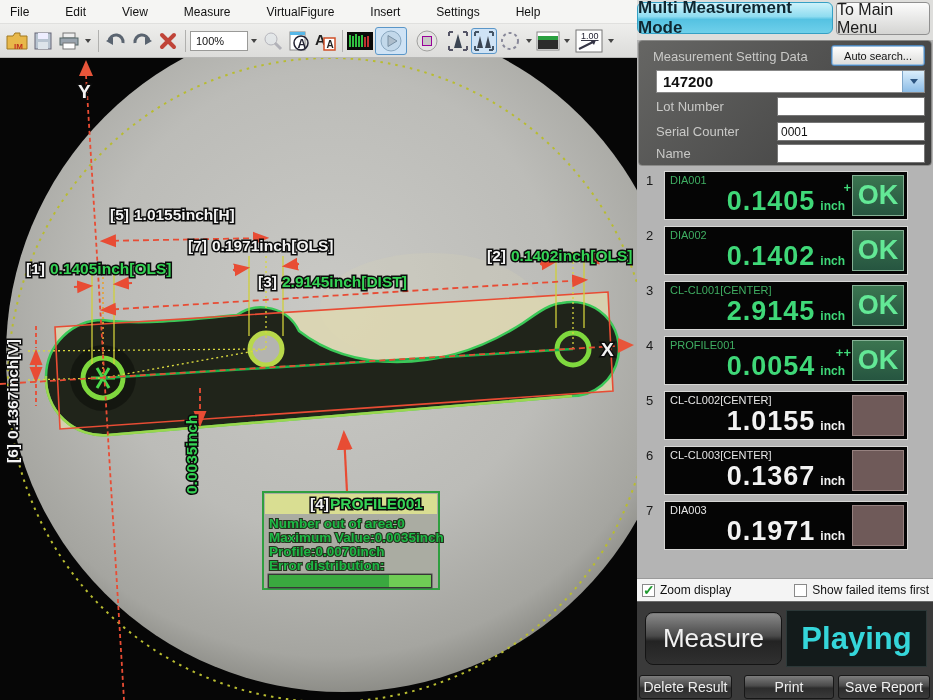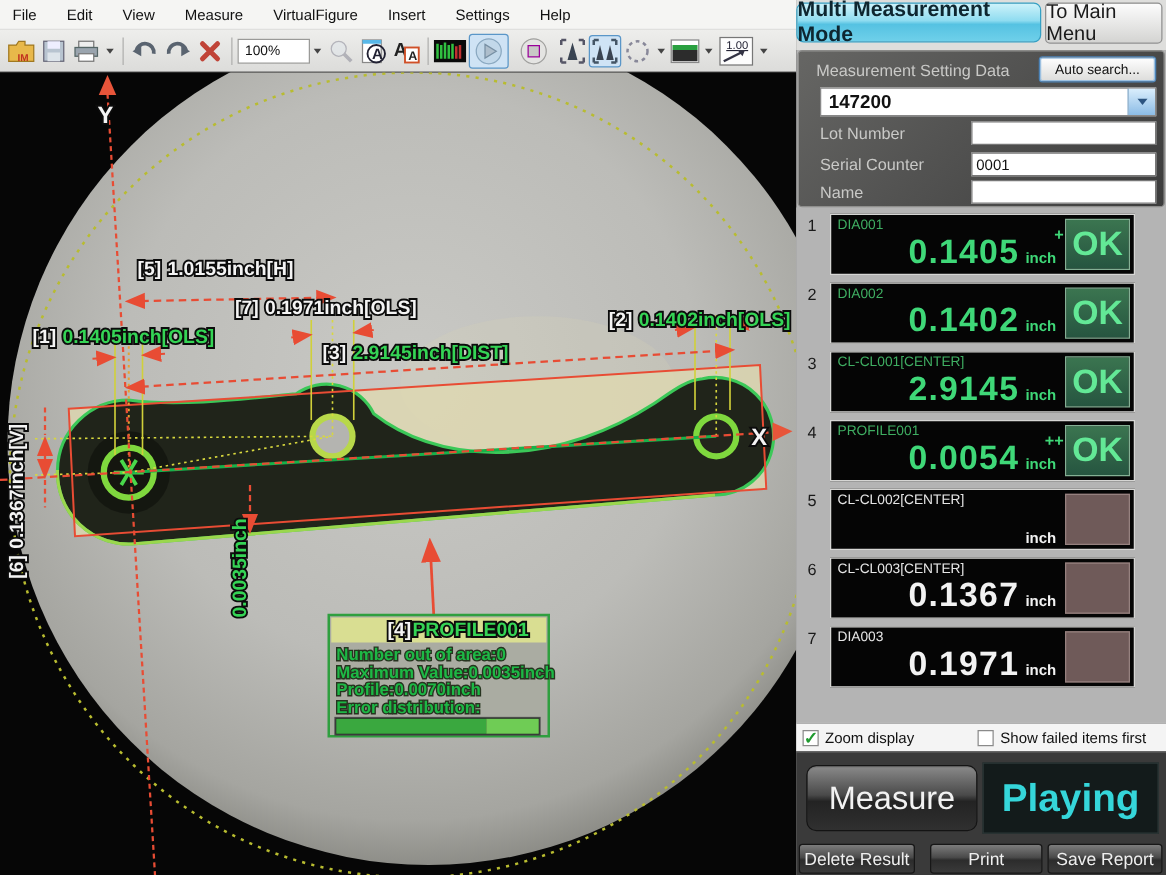--- a/index.html
+++ b/index.html
@@ -3,21 +3,21 @@
 <meta charset="utf-8">
 <style>
   * { margin:0; padding:0; box-sizing:border-box; }
   html,body { width:933px; height:700px; overflow:hidden; }
   body { font-family:"Liberation Sans", sans-serif; background:#000; }
   .window { position:relative; width:933px; height:700px; background:#0a0a0a; }
 
   
   .menubar { position:absolute; left:0; top:0; width:637px; height:24px;
     background:#f5f5f3; border-bottom:1px solid #e0e0de;
-    display:flex; align-items:center; gap:4px; }
+    display:flex; align-items:center; gap:16px; }
   .menubar .mitem { font-size:12px; color:#111; padding:4px 10px; cursor:default; }
 
   
   .toolbar { position:absolute; left:0; top:24px; width:637px; height:34px;
     background:linear-gradient(#eeeeec,#dcdcda); border-bottom:1px solid #b8b8b6;
     display:flex; align-items:center; padding-left:4px; }
   .tbtn { width:26px; height:26px; display:flex; align-items:center; justify-content:center; border-radius:3px; }
   .tbtn.sel { background:#cfe3f5; border:1px solid #5a96c8; }
   .tsep { width:1px; height:22px; background:#b0b0ae; margin:0 4px; }
   .tdrop { width:0;height:0;border-left:3px solid transparent;border-right:3px solid transparent;border-top:4px solid #444; margin:0 3px; }
@@ -434,20 +434,21 @@
             </span>
             <span class="mflag">++</span>
             <span class="badge">OK</span>
           </div>
         </div>
         <div class="rrow fail">
           <div class="num">5</div>
           <div class="rbox">
             <span class="mname">CL-CL002[CENTER]</span>
             <span class="vline">
+              <span class="mval">1.0155</span>
               <span class="munit">inch</span>
             </span>
             <span class="mflag"></span>
             <span class="badge"></span>
           </div>
         </div>
         <div class="rrow fail">
           <div class="num">6</div>
           <div class="rbox">
             <span class="mname">CL-CL003[CENTER]</span>
@@ -471,21 +472,21 @@
             <span class="badge"></span>
           </div>
         </div>
       </div>
 
     <div class="optrow">
       <span class="cb checked"></span>
       <span>Zoom display</span>
       <span style="flex:1"></span>
       <span class="cb"></span>
-      <span style="margin-right:16px;">Show failed items first</span>
+      <span style="margin-right:4px;">Show failed items first</span>
     </div>
 
     <div class="ctrl">
       <div class="measurebtn">Measure</div>
       <div class="playbox">
         <span>Playing</span>
       </div>
       <div class="smallbtn b-del">Delete Result</div>
       <div class="smallbtn b-prn">Print</div>
       <div class="smallbtn b-sav">Save Report</div>

